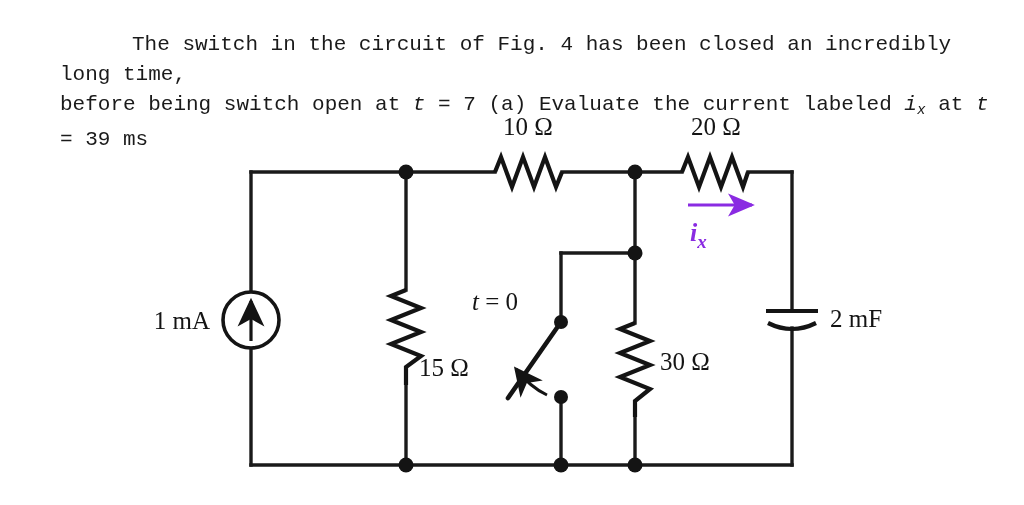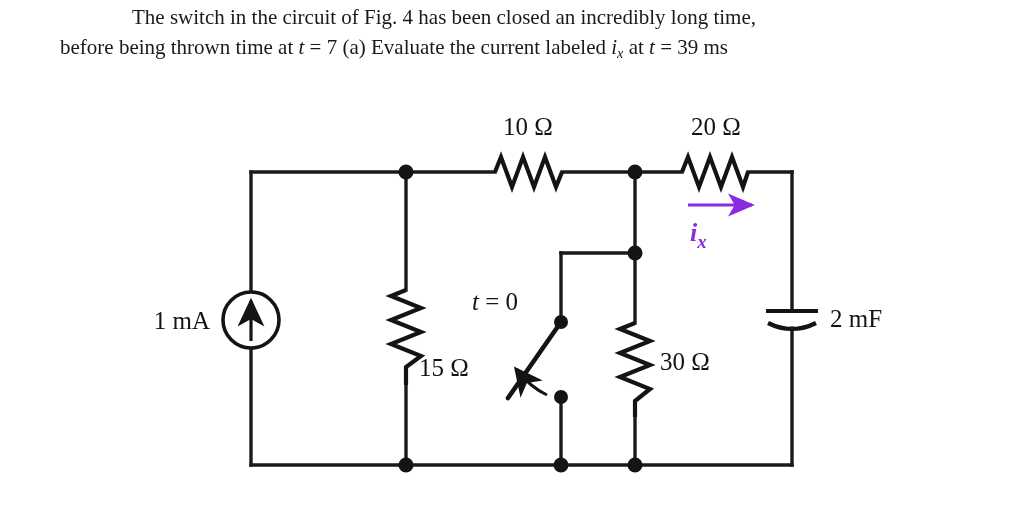--- a/index.html
+++ b/index.html
@@ -14,28 +14,29 @@
     background: #ffffff;
     overflow: hidden;
     font-family: "Liberation Serif", "DejaVu Serif", serif;
     color: #000000;
   }
 
   
   #problem-text {
     position: absolute;
     left: 0px;
-    top: 2px;
+    top: 30px;
     width: 1024px;
     padding: 0 12px 0 60px;
     box-sizing: border-box;
     font-size: 21px;
     line-height: 30px;
     text-align: left;
     color: #1a1a1a;
+    font-family: Liberation Mono, monospace;
   }
   #problem-text .indent { display: inline-block; width: 72px; }
   .it { font-style: italic; }
   .sub {
     font-size: 0.68em;
     vertical-align: -0.28em;
     font-style: italic;
   }
 
   
@@ -66,21 +67,21 @@
     font-weight: bold;
   }
 </style>
 </head>
 <body>
 
 <div id="page">
 
   <div id="problem-text">
     <span class="indent"></span><span>The switch in the circuit of Fig. 4 has been closed an incredibly long time,</span><br>
-    <span>before being thrown time at </span><span class="it">t</span><span> = 7 (a) Evaluate the current labeled </span><span class="it">i</span><span class="sub">x</span><span> at </span><span class="it">t</span><span> = 39 ms</span>
+    <span>before being switch open at </span><span class="it">t</span><span> = 7 (a) Evaluate the current labeled </span><span class="it">i</span><span class="sub">x</span><span> at </span><span class="it">t</span><span> = 39 ms</span>
   </div>
 
   <div id="circuit-canvas">
     <svg width="1024" height="410" viewBox="0 0 1024 410" xmlns="http://www.w3.org/2000/svg">
       <defs>
         <marker id="arrowRight" markerWidth="9" markerHeight="9" refX="7.5" refY="4" orient="auto">
           <path d="M0,0.4 L8.4,4 L0,7.6 L2.1,4 Z" fill="#8a2be2"></path>
         </marker>
         <marker id="arrowBlack" markerWidth="10" markerHeight="10" refX="8" refY="4.6" orient="auto">
           <path d="M0,0.4 L9,4.6 L0,8.8 L2.4,4.6 Z" fill="#141414"></path>

